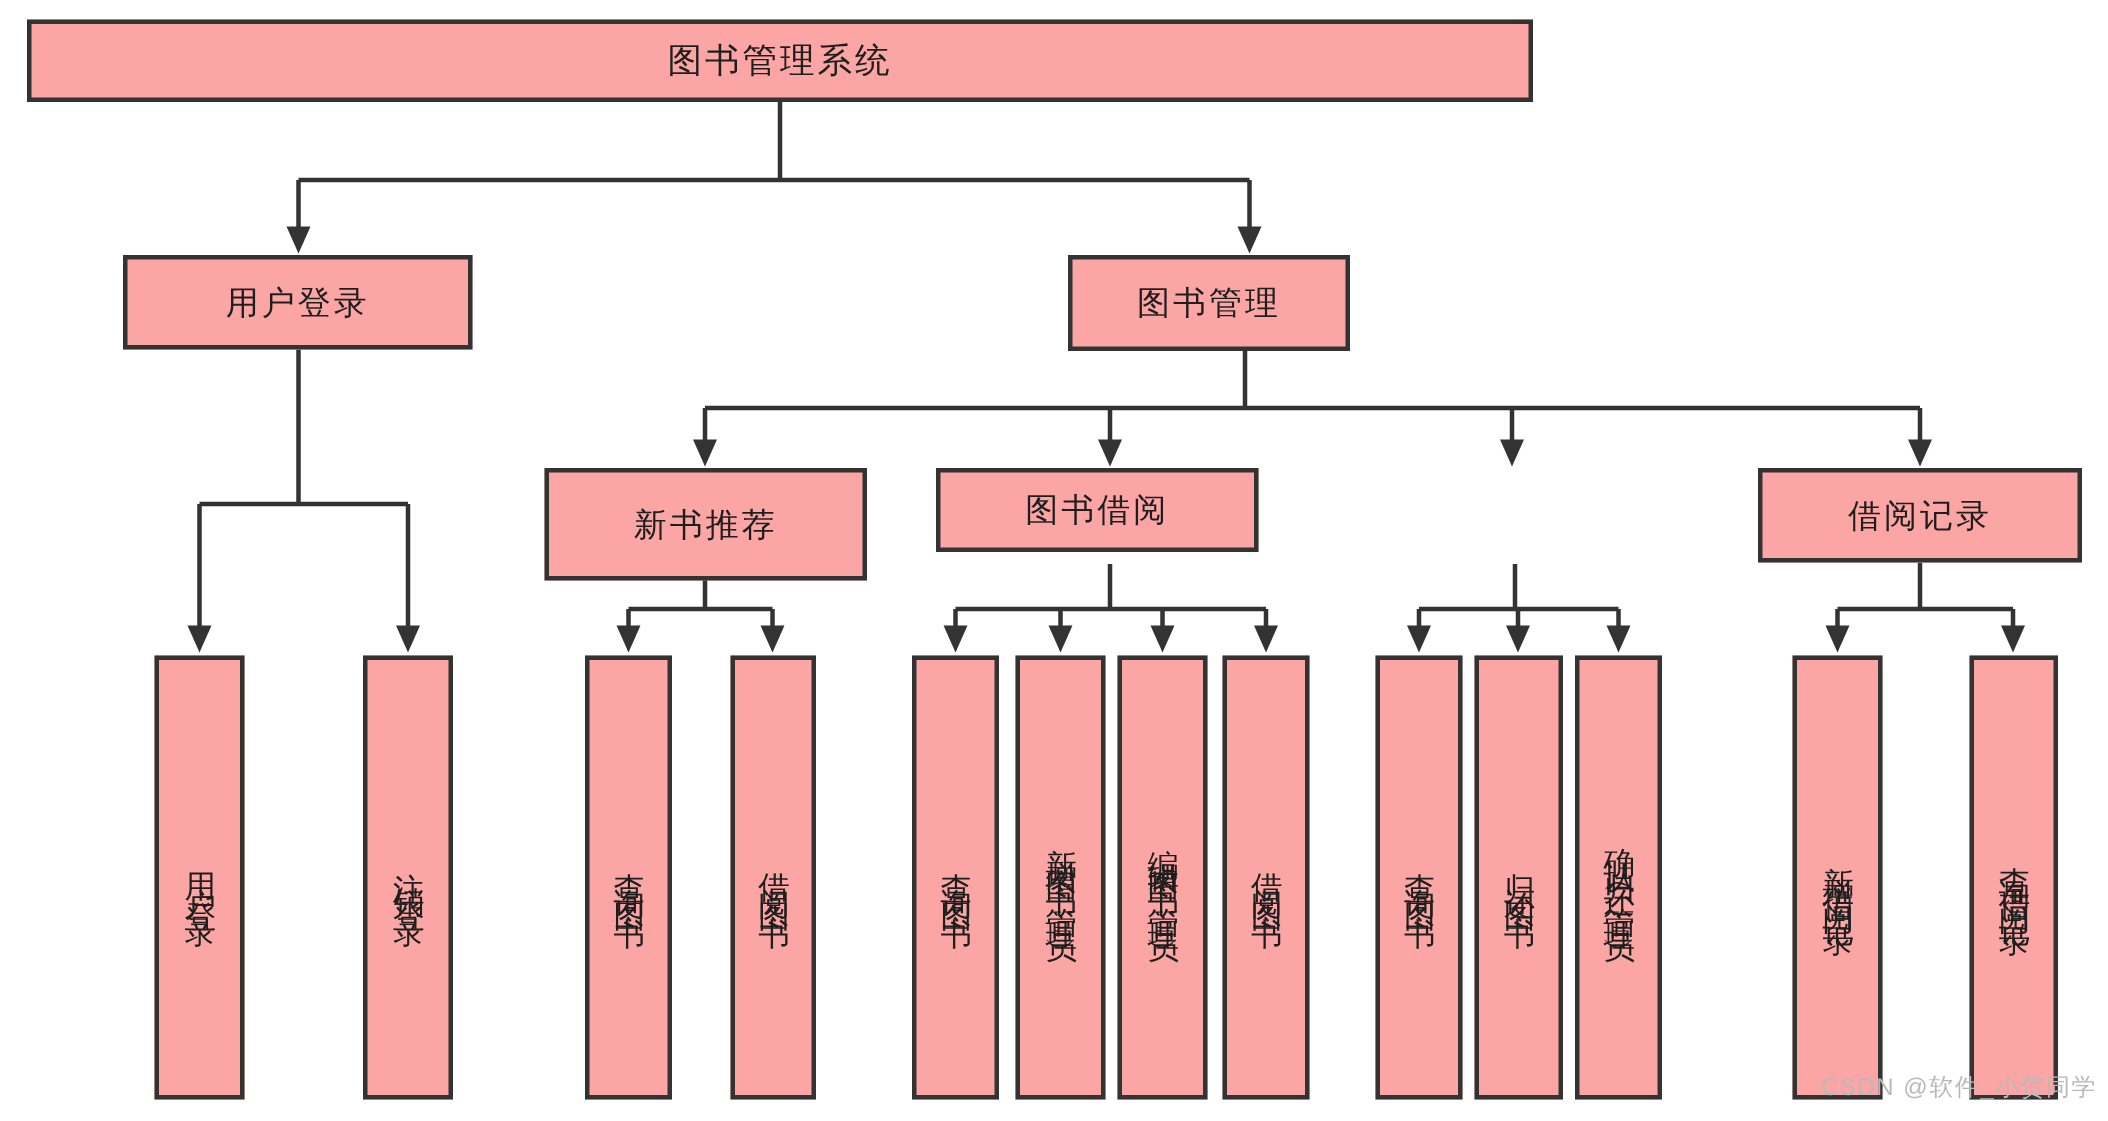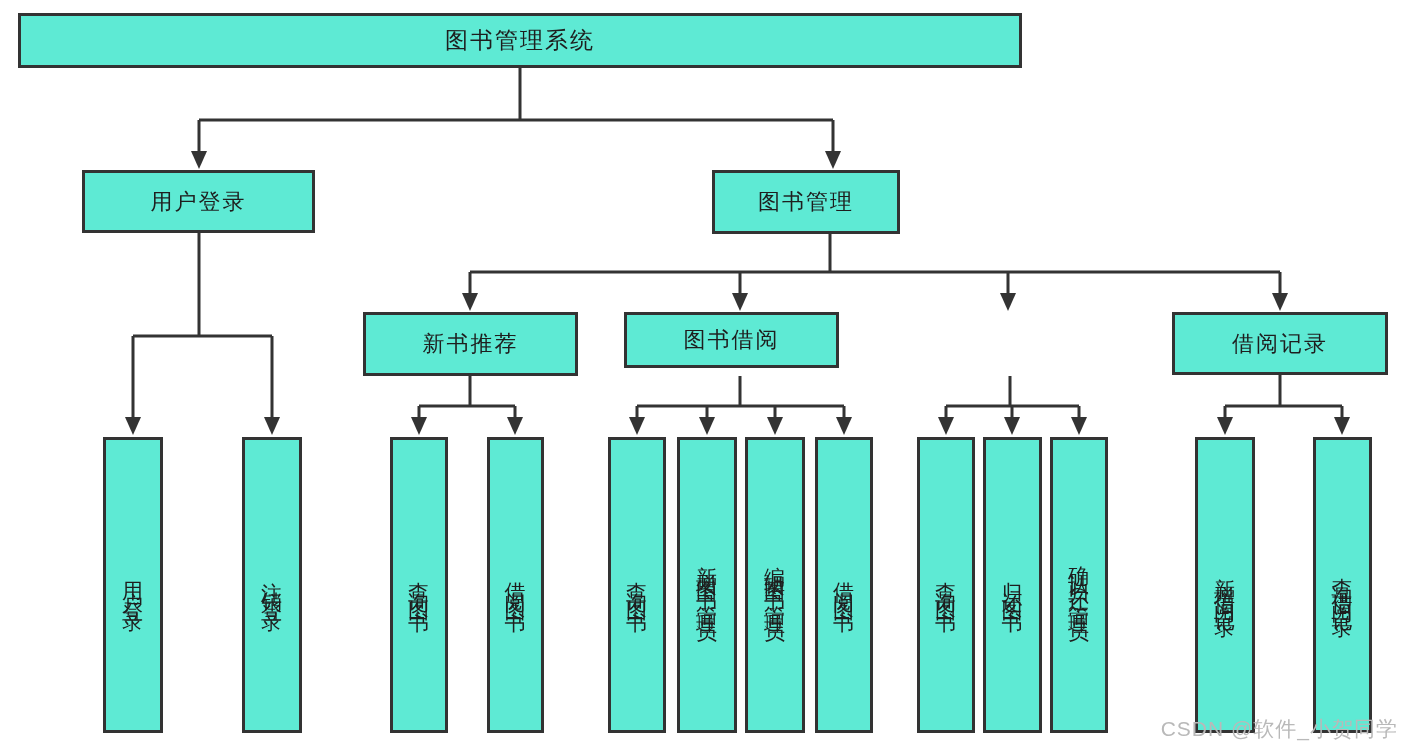--- a/index.html
+++ b/index.html
@@ -6,21 +6,21 @@
   html, body { background: #ffffff; }
   body {
     width: 1405px; height: 747px;
     font-family: "Liberation Sans", "DejaVu Sans", sans-serif;
     position: relative; overflow: hidden;
   }
   .canvas { position: absolute; left: 0; top: 0; width: 1405px; height: 747px; }
   .connectors { position: absolute; left: 0; top: 0; width: 1405px; height: 747px; }
   .node {
     position: absolute;
-    background: #5eead4;
+    background: #fca5a5;
     border: 3px solid #333333;
     display: flex; align-items: center; justify-content: center;
     color: #1e1e1e;
   }
   .node.h .lbl {
     font-size: 22px; letter-spacing: 2px; white-space: nowrap;
   }
   .node.root .lbl { font-size: 23px; }
   .node.v {
     top: 437px; height: 296px;
@@ -30,21 +30,21 @@
     text-orientation: mixed;
     font-size: 21px;
     letter-spacing: 10px;
     line-height: 1;
     white-space: nowrap;
   }
   .node.v.long .lbl { letter-spacing: 8px; }
   .watermark {
     position: absolute;
     top: 715px; right: 7px;
-    font-size: 21px;
+    font-size: 16px;
     color: #b9b9b9;
     letter-spacing: 1px;
     white-space: nowrap;
     z-index: 5;
   }
 </style>
 </head>
 <body>
 
 <div class="canvas">
@@ -86,21 +86,21 @@
     <span class="lbl">图书管理系统</span>
   </div>
 
   <div class="node h" style="left:82px;top:170px;width:233px;height:63px">
     <span class="lbl">用户登录</span>
   </div>
   <div class="node h" style="left:712px;top:170px;width:188px;height:64px">
     <span class="lbl">图书管理</span>
   </div>
 
-  <div class="node h" style="left:363px;top:312px;width:215px;height:64px">
+  <div class="node h" style="left:363px;top:312px;width:215px;height:75px">
     <span class="lbl">新书推荐</span>
   </div>
   <div class="node h" style="left:624px;top:312px;width:215px;height:56px">
     <span class="lbl">图书借阅</span>
   </div>
   <div class="node h" style="left:1172px;top:312px;width:216px;height:63px">
     <span class="lbl">借阅记录</span>
   </div>
 
   <div class="node v" style="left:103px;width:60px">

